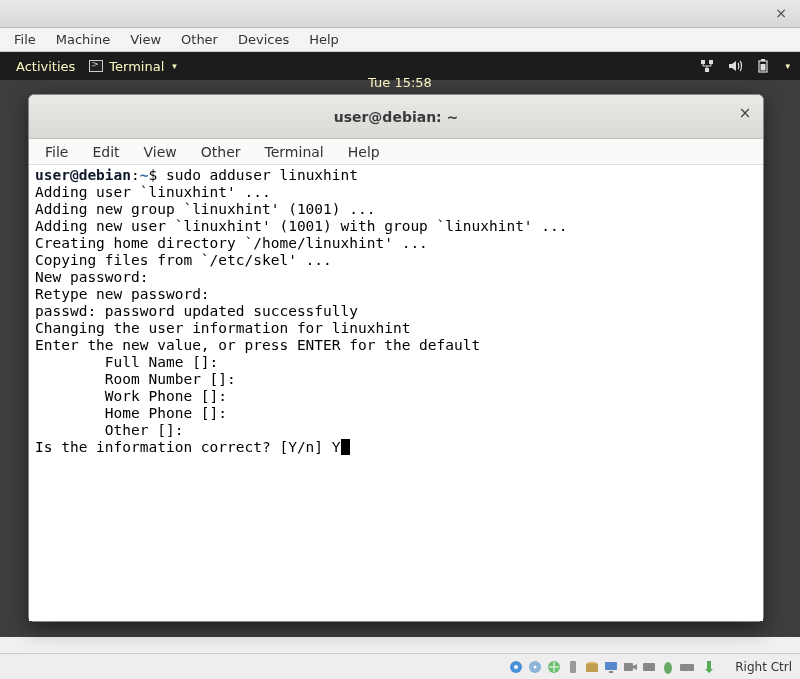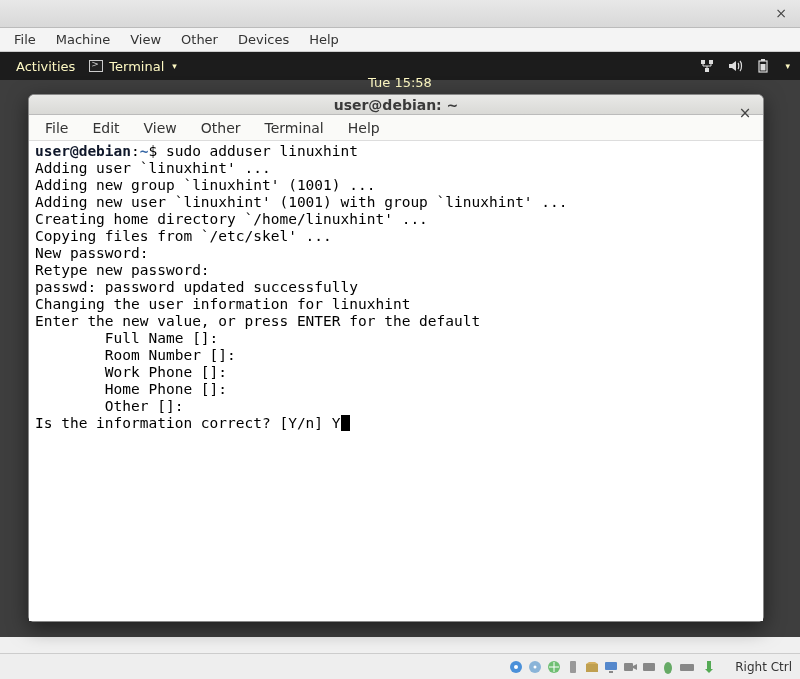--- a/index.html
+++ b/index.html
@@ -83,21 +83,21 @@
     top: 42px; left: 28px;
     width: 736px;
     height: 528px;
     background: #fff;
     border: 1px solid #888;
     border-radius: 6px;
     box-shadow: 0 6px 20px rgba(0,0,0,0.5);
     display:flex; flex-direction:column;
   }
   .term-titlebar {
-    height: 20px;
+    height: 44px;
     background: linear-gradient(#e9e9e7, #d9d9d6);
     border-bottom: 1px solid #bbb;
     display:flex; align-items:center; justify-content:center;
     border-radius:6px 6px 0 0;
     position:relative;
   }
   .term-titlebar .ttitle { font-weight:bold; font-size:14px; color:#3a3a3a;}
   .term-titlebar .tclose {
     position:absolute; right:8px; top:8px;
     width:20px;height:20px;

